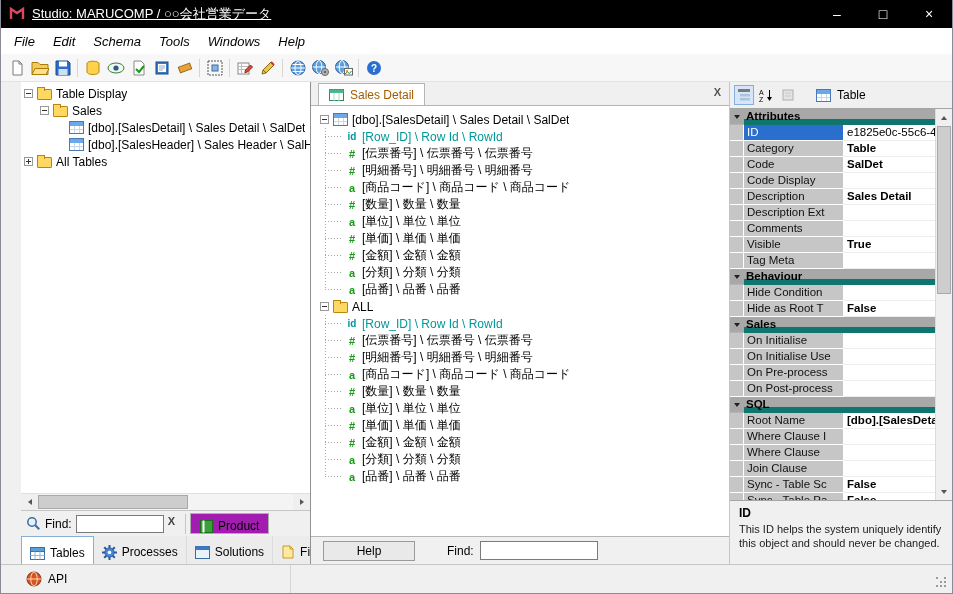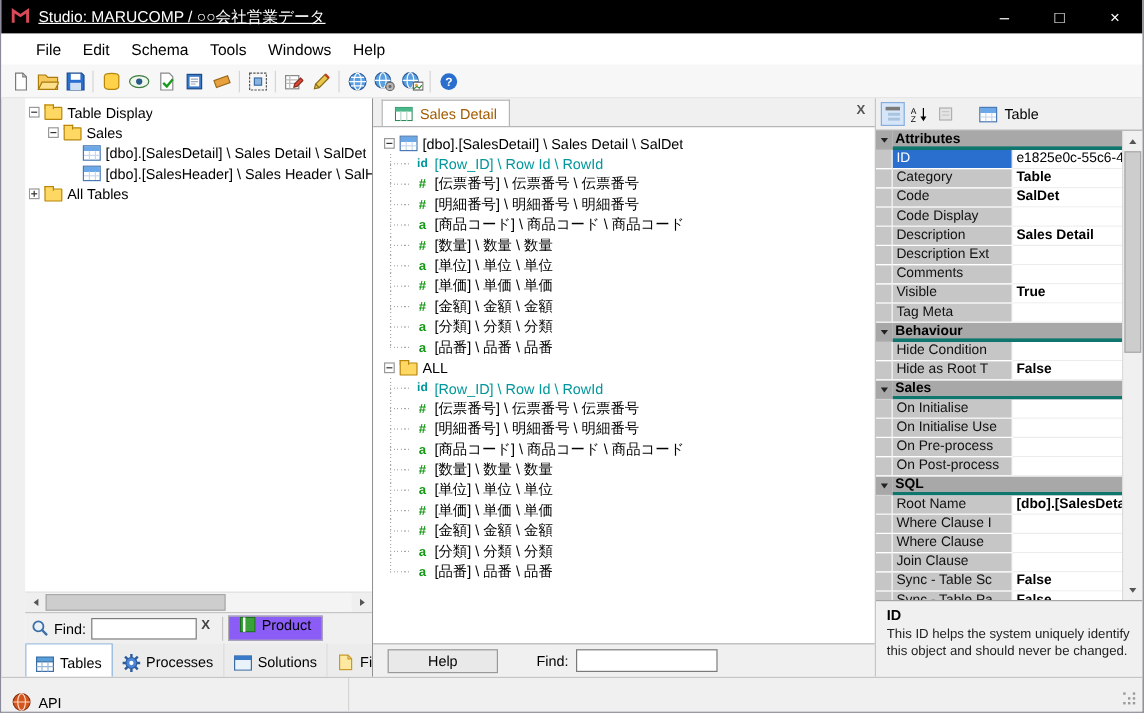--- a/index.html
+++ b/index.html
@@ -7,21 +7,21 @@
   .window { width:953px; height:594px; background:#f0f0f0; border:1px solid #8a8a9a; border-top:none; display:flex; flex-direction:column; overflow:hidden; position:relative; }
 
   
   .titlebar { height:28px; background:#000; color:#fff; display:flex; align-items:center; flex:0 0 auto; }
   .title-icon { width:16px; height:16px; margin:0 7px 0 8px; flex:0 0 auto; }
   .title-text { font-size:13px; white-space:nowrap;text-decoration:underline; }
   .win-btns { margin-left:auto; display:flex; height:100%; }
   .win-btn { width:46px; display:flex; align-items:center; justify-content:center; font-size:14px; color:#fff; }
 
   
-  .menubar { height:26px; background:#fff; display:flex; align-items:center; padding-left:20px; flex:0 0 auto; }
+  .menubar { height:26px; background:#fff; display:flex; align-items:center; padding-left:4px; flex:0 0 auto;font-style:italic; }
   .menu-item { font-size:13px; color:#000; padding:4px 9px; }
 
   
   .toolbar { height:28px; background:#f7f7f7; border-bottom:1px solid #e2e2e2; display:flex; align-items:center; padding-left:4px; flex:0 0 auto; }
   .tbi { width:23px; height:23px; display:flex; align-items:center; justify-content:center; flex:0 0 auto; }
   .tsep { width:1px; height:18px; background:#d5d5d5; margin:0 3px; flex:0 0 auto; }
 
   
   .main { flex:1; display:flex; min-height:0; }
 
@@ -47,21 +47,21 @@
   .tri-u { width:0; height:0; border-left:3px solid transparent; border-right:3px solid transparent; border-bottom:4px solid #555; }
   .tri-d { width:0; height:0; border-left:3px solid transparent; border-right:3px solid transparent; border-top:4px solid #555; }
   .hs-track { flex:1; position:relative; height:100%; }
   .hs-thumb { position:absolute; left:0; top:1px; bottom:1px; width:150px; background:#cdcdcd; border:1px solid #a8a8a8; }
 
   .findbar { height:26px; flex:0 0 auto; background:#f0f0f0; border-top:1px solid #c5c5c5; display:flex; align-items:center; padding-left:5px; }
   .find-label { font-size:12px; margin:0 4px; }
   .find-input { width:88px; height:18px; border:1px solid #7a7a7a; background:#fff; font-size:12px; padding:0 3px; }
   .find-x { font-size:11px; font-weight:bold; color:#444; margin:0 6px 6px 4px; }
   .vsep { width:1px; height:20px; background:#c5c5c5; margin:0 4px; }
-  .product-btn { display:flex; align-items:flex-start; gap:5px; height:21px; padding:0 9px; border:1px solid #adadad; background:#8b5cf6; font-size:12px; }
+  .product-btn { display:flex; align-items:flex-end; gap:5px; height:21px; padding:0 9px; border:1px solid #adadad; background:#a21caf; font-size:12px; }
 
   .tabsbar { height:28px; flex:0 0 auto; background:#ececec; display:flex; align-items:stretch; overflow:hidden; }
   .lt-tab { display:flex; align-items:center; gap:5px; padding:16px 8px; font-size:12px; border-right:1px solid #dcdcdc; white-space:nowrap; }
   .lt-tab.active { background:#fff; border:1px solid #8ab0d8; }
 
   
   .center-panel { flex:1; display:flex; flex-direction:column; background:#f0f0f0; min-width:0; min-height:0; }
   .c-tabs { height:24px; flex:0 0 auto; display:flex; align-items:flex-end; border-bottom:1px solid #b5b5b5; position:relative; }
   .c-tab { height:22px; background:#fff; border:1px solid #b5b5b5; border-bottom:none; display:flex; align-items:center; gap:6px; padding:0 10px; margin-left:7px; font-size:12px; color:#a35b00; }
   .c-tab-close { position:absolute; right:8px; top:4px; font-size:11px; font-weight:bold; color:#555; }
@@ -89,34 +89,34 @@
   .ptbi.pressed { background:#d6e6f8; border:1px solid #88aede; }
   .p-title { margin-left:16px; display:flex; align-items:center; gap:6px; font-size:12px; }
   .pgrid { flex:1; position:relative; overflow:hidden; background:#fff; border-top:1px solid #a5a5a5; min-height:0; }
   .pg-rows { position:absolute; left:0; top:0; right:17px; }
   .prow { display:flex; height:16px; font-size:11.5px; align-items:stretch; overflow:hidden; }
   .pstrip { width:14px; flex:0 0 auto; background:#c6c6c6; border-right:1px solid #fff; border-bottom:1px solid #fff; display:flex; align-items:center; justify-content:center; }
   .plabel { width:100px; flex:0 0 auto; background:#c6c6c6; border-right:1px solid #fff; border-bottom:1px solid #fff; padding:1px 3px 0; overflow:hidden; white-space:nowrap; color:#111; }
   .pvalue { flex:1; background:#fff; border-bottom:1px solid #ececec; padding:1px 3px 0; overflow:hidden; white-space:nowrap; }
   .pvalue.b { font-weight:bold; }
   .prow.pcat .pstrip { background:#a8a8a8; border-right:none; border-bottom:1px solid #b5b5b5; }
-  .pcat-label { flex:1; background:#a8a8a8; font-weight:bold; padding:1px 2px 0; border-bottom:3px solid #0f766e; color:#000; }
+  .pcat-label { flex:1; background:#a8a8a8; font-weight:bold; padding:1px 2px 0; border-bottom:6px solid #0f766e; color:#000; }
   .prow.sel .plabel { background:#2a6fce; color:#fff; }
   .caret { width:0; height:0; border-left:3px solid transparent; border-right:3px solid transparent; border-top:4px solid #222; }
   .pg-sb { position:absolute; right:0; top:0; bottom:0; width:17px; background:#f0f0f0; border-left:1px solid #dcdcdc; }
   .sb-btn { position:absolute; left:0; right:0; height:17px; display:flex; align-items:center; justify-content:center; }
   .sb-btn.up { top:0; } .sb-btn.down { bottom:0; }
   .sb-thumb { position:absolute; top:17px; left:1px; right:1px; height:168px; background:#cdcdcd; border:1px solid #a8a8a8; }
   .p-desc { height:64px; flex:0 0 auto; border-top:1px solid #a5a5a5; background:#f0f0f0; padding:5px 9px; overflow:hidden; }
   .p-desc-title { font-size:12px; font-weight:bold; margin-bottom:2px; }
   .p-desc-text { font-size:11px; color:#222; line-height:1.3; }
 
   
   .bottom-strip { height:29px; flex:0 0 auto; background:#f0f0f0; border-top:1px solid #c5c5c5; display:flex; align-items:center; position:relative; }
-  .api-cell { width:290px; flex:0 0 290px; height:100%; border-right:1px solid #d5d5d5; display:flex; align-items:flex-end; gap:6px; padding-left:9px; font-size:12px; }
+  .api-cell { width:290px; flex:0 0 290px; height:100%; border-right:1px solid #d5d5d5; display:flex; align-items:center; gap:6px; padding-left:25px; font-size:12px; }
   .grip { position:absolute; right:4px; bottom:4px; width:12px; height:12px; }
   .grip::before { content:""; position:absolute; left:0; top:0; width:2px; height:2px; background:#9a9a9a;
     box-shadow:0 8px #9a9a9a,4px 8px #9a9a9a,8px 8px #9a9a9a,4px 4px #9a9a9a,8px 4px #9a9a9a,8px 0 #9a9a9a; }
 </style>
 </head>
 <body>
 
 <div class="window">
 
   <div class="titlebar">

